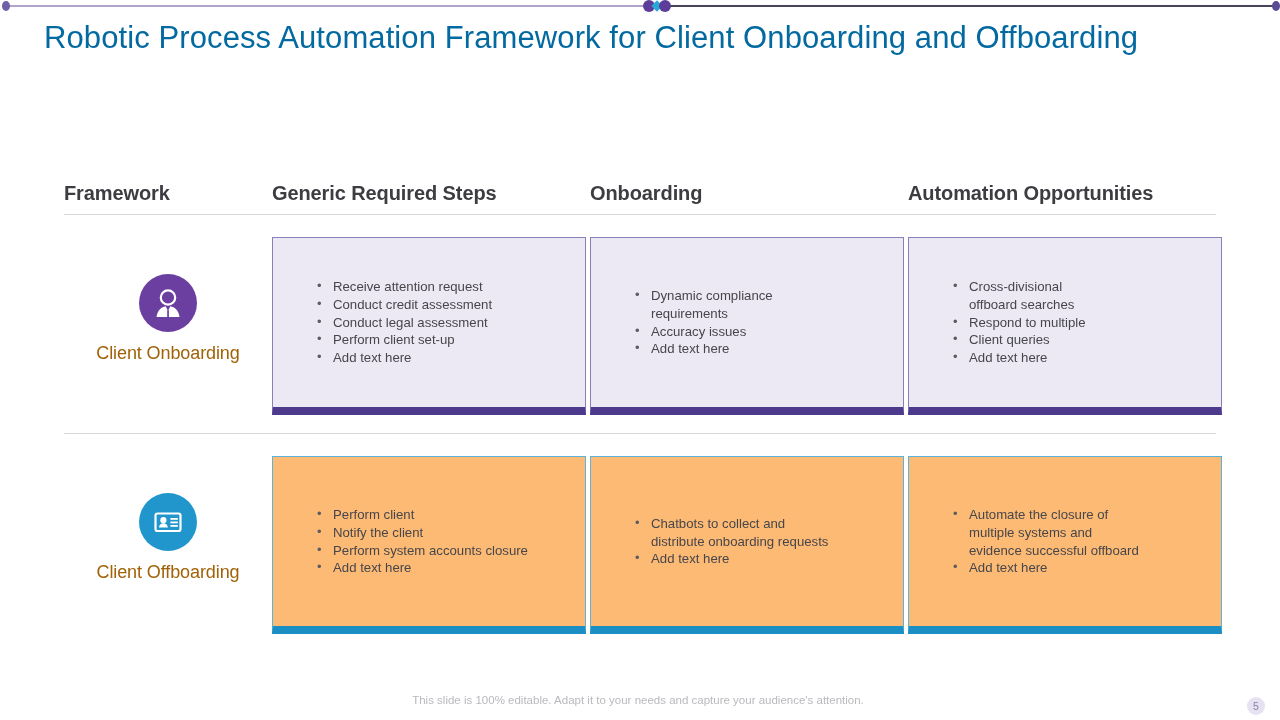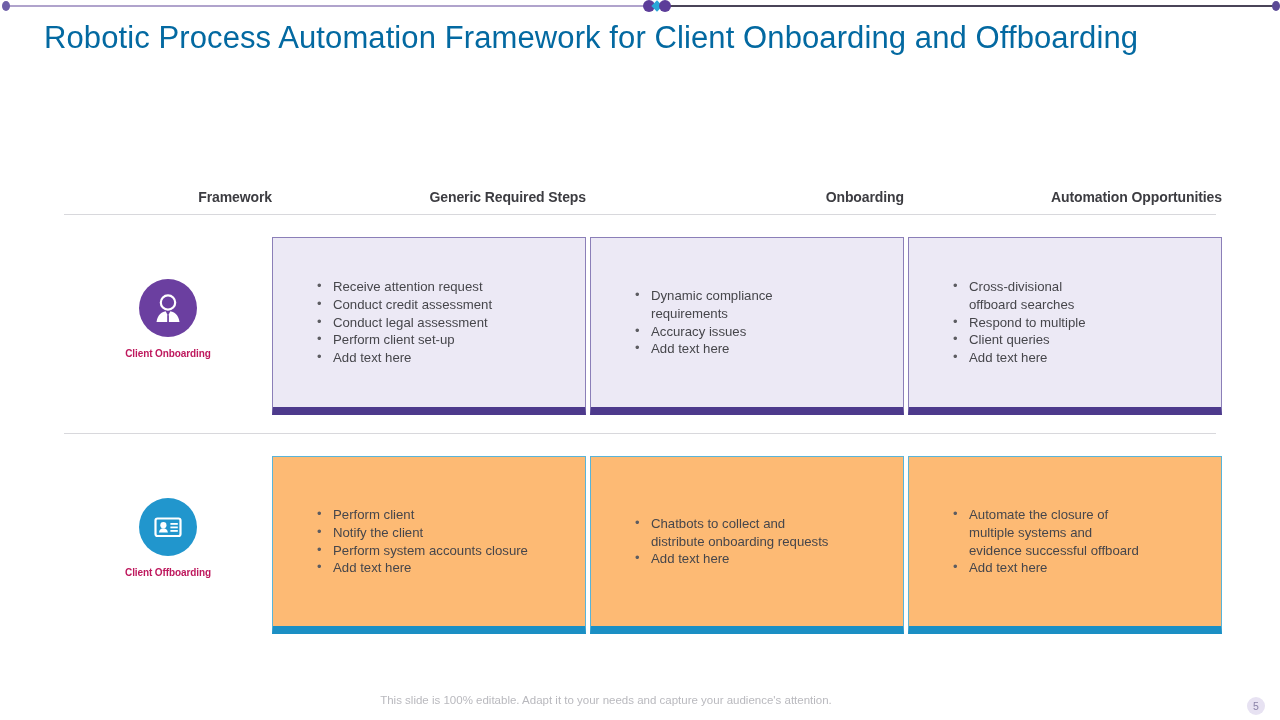--- a/index.html
+++ b/index.html
@@ -80,24 +80,24 @@
   .head-row {
     display: flex;
     align-items: flex-end;
     height: 40px;
   }
   .col-framework { width: 208px; flex: 0 0 208px; }
   .col-card      { width: 314px; flex: 0 0 314px; }
   .col-gap       { width: 4px;  flex: 0 0 4px; }
 
   .head-cell {
-    font-size: 14px;
+    font-size: 20px;
     font-weight: bold;
     color: #3c3c41;
-    text-align: right;
+    text-align: left;
     letter-spacing: -0.1px;
     white-space: nowrap;
   }
   .divider {
     height: 1px;
     background: #d8d8dc;
     width: 1152px;
     margin-top: 9px;
   }
 
@@ -122,23 +122,23 @@
     width: 58px; height: 58px;
     border-radius: 50%;
     display: flex;
     align-items: center;
     justify-content: center;
     margin-bottom: 11px;
   }
   .fw-icon.purple { background: #6b3fa0; }
   .fw-icon.blue   { background: #2196cd; }
   .fw-label {
-    font-size: 10px;
-    font-weight: bold;
-    color: #be185d;
+    font-size: 18px;
+    font-weight: normal;
+    color: #a16207;
     white-space: nowrap;
     letter-spacing: -0.1px;
   }
 
   
   .card {
     flex: 0 0 314px;
     width: 314px;
     position: relative;
     display: flex;
@@ -190,20 +190,21 @@
   }
 
   
   .footer-note {
     position: absolute;
     left: 0; top: 694px;
     width: 1212px;
     text-align: center;
     font-size: 11.5px;
     color: #b9b9be;
+    padding-left: 32px;
   }
   .page-badge {
     position: absolute;
     left: 1247px; top: 697px;
     width: 18px; height: 18px;
     border-radius: 50%;
     background: #e7e2f2;
     color: #8a82a8;
     font-size: 10.5px;
     display: flex;

